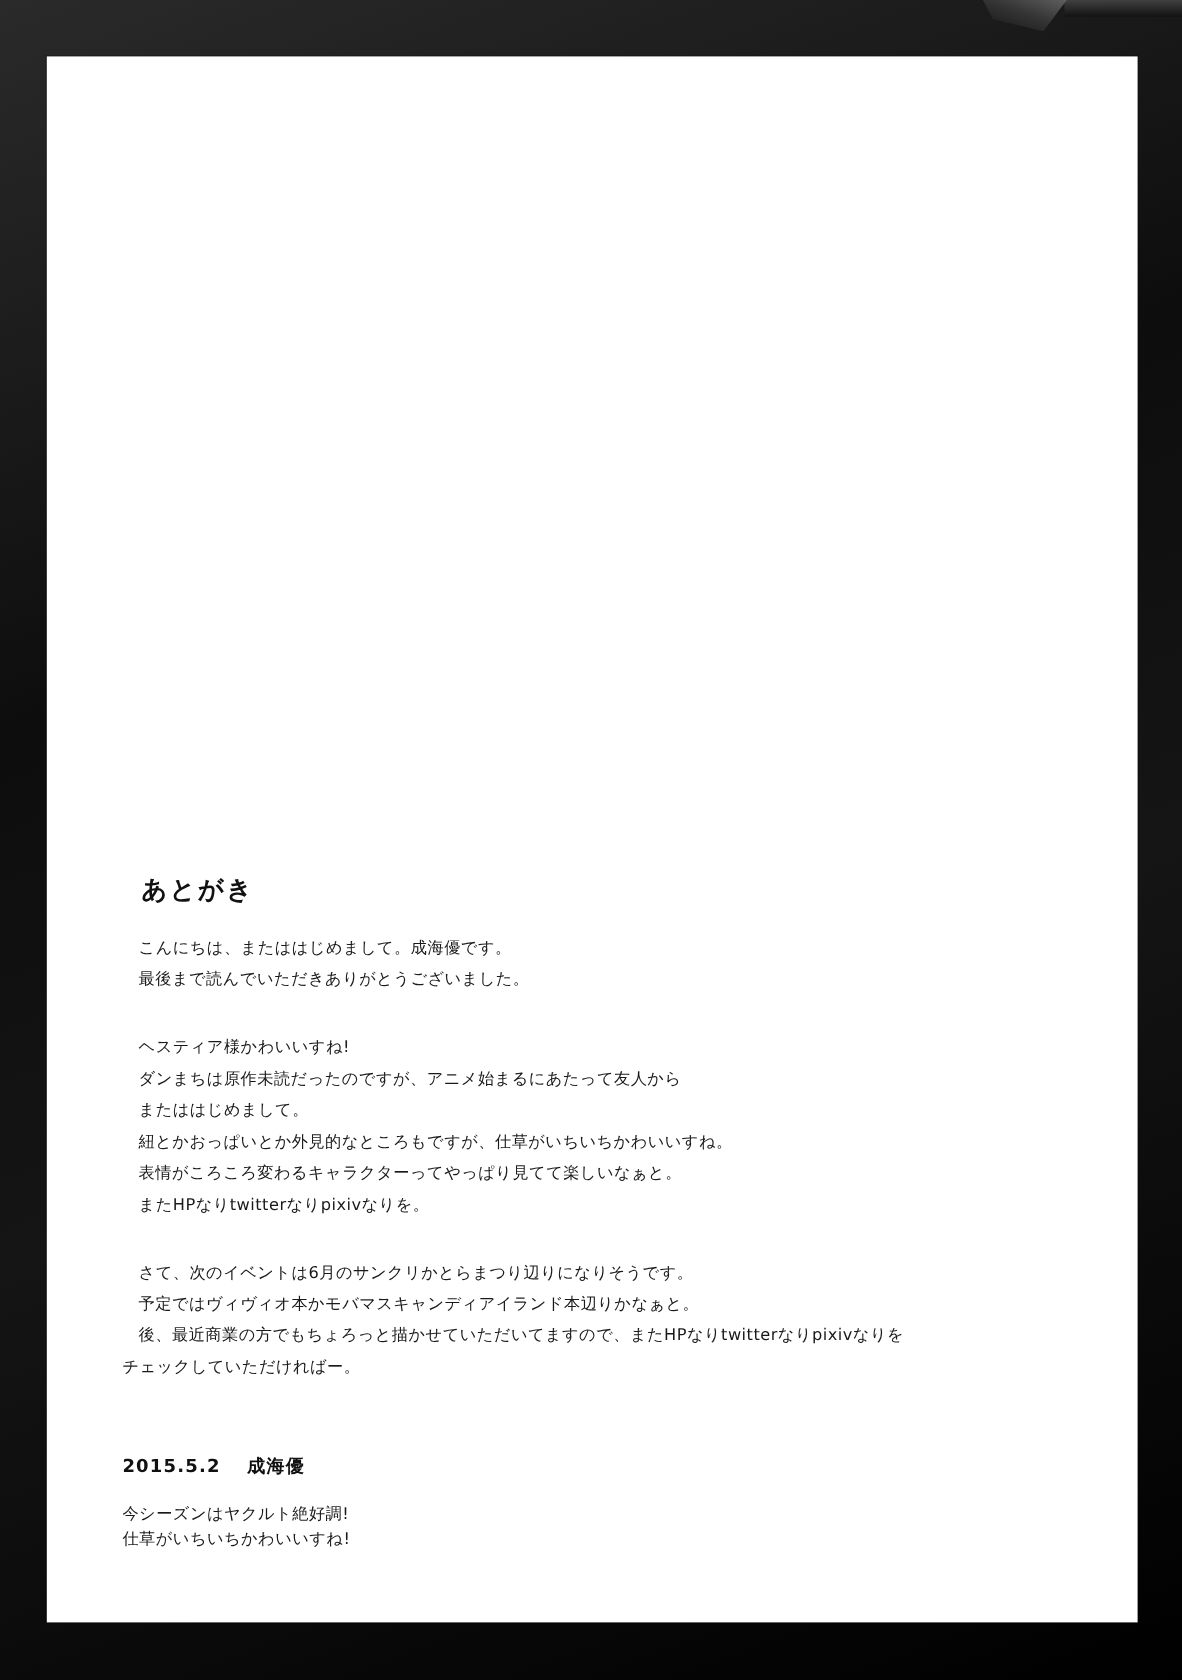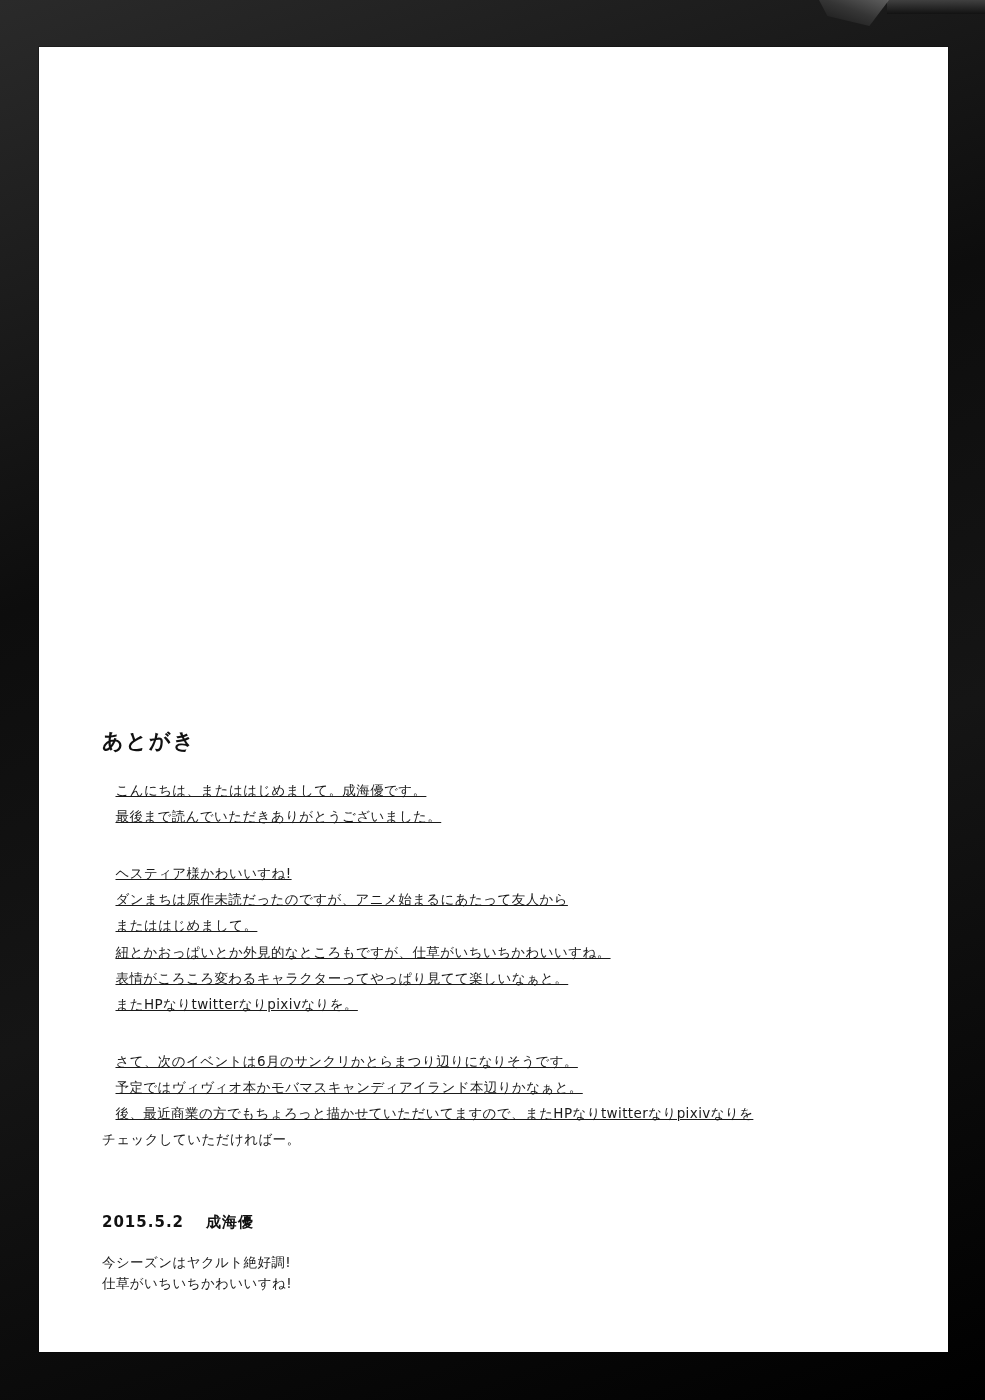--- a/index.html
+++ b/index.html
@@ -60,33 +60,32 @@
     left: 63px;
     top: 680px;
     width: 790px;
   }
   .afterword-title {
     font-family: "DejaVu Sans", sans-serif;
     font-size: 21px;
     font-weight: bold;
     letter-spacing: 2px;
     color: #111;
-    margin: 0 0 22px 0;
+    margin: 0 0 22px 16px;
   }
   .para {
     margin: 0 0 16px 0;
     font-size: 13.5px;
     line-height: 1.95;
     color: #1a1a1a;
     letter-spacing: 0.4px;
   }
   .para .indent {
     display: block;
     text-indent: 1em;
-    text-decoration: underline;
   }
   .para .noindent {
     display: block;
     text-indent: 0;
   }
   .blank {
     height: 14px;
   }
   .signature {
     margin-top: 30px;

